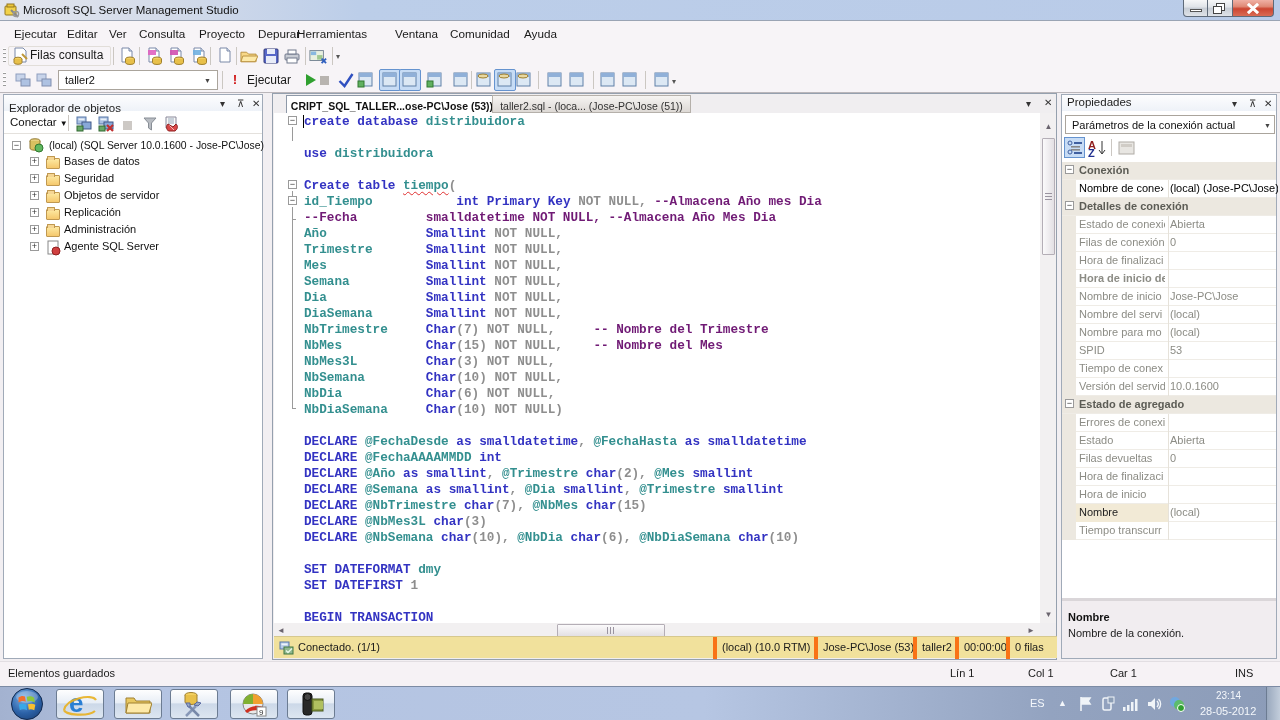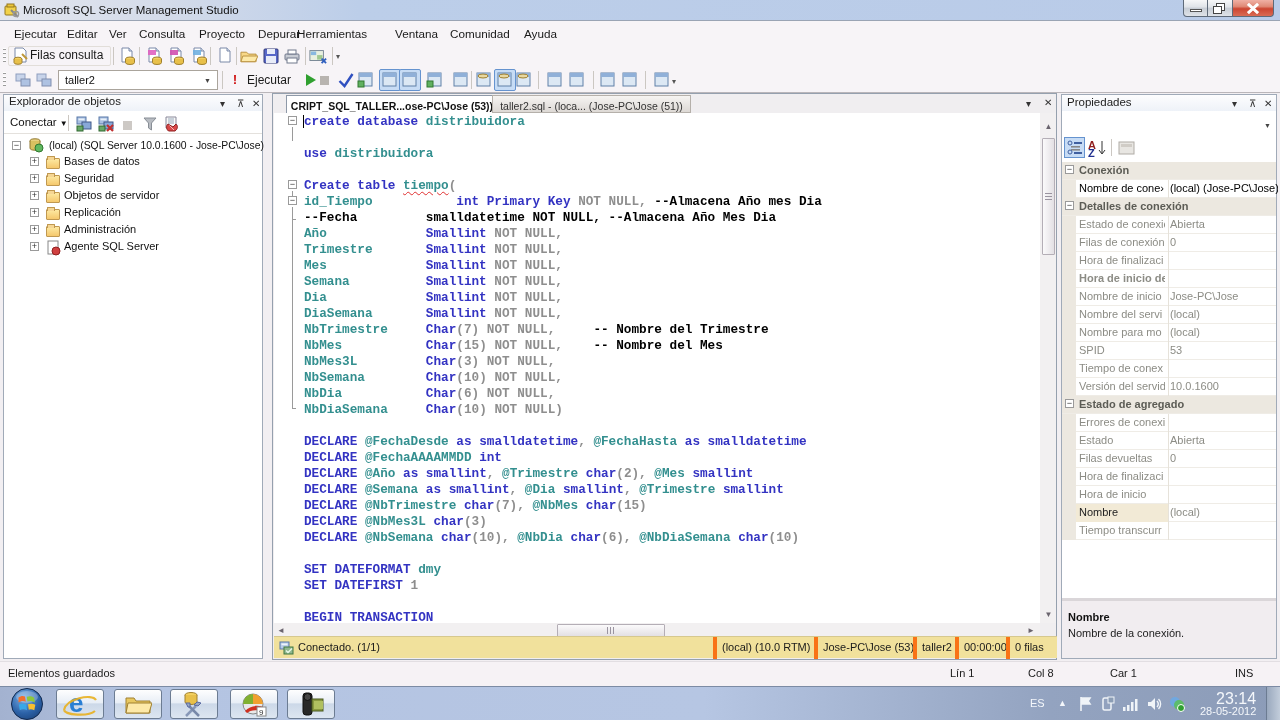--- a/index.html
+++ b/index.html
@@ -60,21 +60,21 @@
 
 
 #editorframe { position:absolute; left:272px; top:93px; width:785px; height:567px;
   background:#f0eef0; border:1px solid #95a0ae; }
 #tabstrip { position:absolute; left:0; top:0; right:0; height:19px; }
 .tab { position:absolute; top:1px; height:18px; font-size:10.5px; padding-top:4px; text-align:center;
   white-space:nowrap; overflow:hidden; }
 #editwhite { position:absolute; left:1px; top:19px; width:767px; height:510px; background:#fff; }
 #code { position:absolute; left:30px; top:1px; font-family:"Liberation Mono", monospace;
   font-size:12.7px; font-weight:bold; line-height:16px; white-space:pre; }
-.kw { color:#3333c2; } .id { color:#338f8f; } .cm { color:#000000; } .gy { color:#8e8e8e; }
+.kw { color:#3333c2; } .id { color:#338f8f; } .cm { color:#701a75; } .gy { color:#8e8e8e; }
 .sq { text-decoration:underline wavy #e03030 1px; text-underline-offset:2px; }
 
 
 .sbtrack { position:absolute; background:#f2f0f1; }
 .sbthumb { position:absolute; background:linear-gradient(90deg,#fbfafb,#e3e0e4); border:1px solid #b4aeb6; border-radius:1px; }
 .sbthumbh { position:absolute; background:linear-gradient(#fbfafb,#e3e0e4); border:1px solid #b4aeb6; border-radius:1px; }
 .sbbtn { position:absolute; color:#6a646e; font-size:8px; text-align:center; }
 
 
 #qstatus { position:absolute; left:1px; bottom:1px; width:783px; height:22px; background:#f1e19c;
@@ -270,21 +270,21 @@
       </svg><svg class="ticon" style="left:621px" width="18" height="18" viewBox="0 0 18 18">
         <rect x="2" y="2" width="13" height="13" fill="#dce8f4" stroke="#6080a8"></rect>
         <rect x="2" y="2" width="13" height="4" fill="#90b0d8"></rect>
       </svg><svg class="ticon" style="left:653px" width="18" height="18" viewBox="0 0 18 18">
         <rect x="2" y="2" width="13" height="13" fill="#dce8f4" stroke="#6080a8"></rect>
         <rect x="2" y="2" width="13" height="4" fill="#90b0d8"></rect>
       </svg><div class="tsep" style="left:222px"></div><div class="tsep" style="left:471px"></div><div class="tsep" style="left:538px"></div><div class="tsep" style="left:593px"></div><div class="tsep" style="left:645px"></div><div class="abs" style="left:672px;top:9px;font-size:8px;color:#555">▾</div></div>
 </div>
 
 <div class="panel" id="leftpanel" style="left:3px;top:94px;width:260px;height:565px">
-  <div class="panelhdr" style="height:16px;padding-top:0">Explorador de objetos</div>
+  <div class="panelhdr" style="height:16px;padding-top:7px">Explorador de objetos</div>
   <div class="hdrbtn" style="left:216px;top:3px">▾</div>
   <div class="hdrbtn" style="left:233px;top:3px">⊼</div>
   <div class="hdrbtn" style="left:248px;top:3px">✕</div>
   <div id="lefttoolbar" class="abs" style="left:0;top:17px;right:0;height:22px;border-bottom:1px solid #e4e1dd">
     <div class="abs" style="left:6px;top:4px;font-size:11.5px;color:#111">Conectar <span style="font-size:8px">▼</span></div>
   <div class="tsep" style="left:64px;top:3px;height:16px"></div>
       <svg class="abs" style="left:72px;top:4px" width="17" height="16" viewBox="0 0 17 16">
         <rect x="1" y="1" width="9" height="7" fill="#aac0e2" stroke="#5878a8"></rect>
         <rect x="2.5" y="2.5" width="6" height="1.8" fill="#e8f0f8"></rect>
         <rect x="6" y="6" width="9" height="7" fill="#88a8d8" stroke="#405888"></rect>
@@ -419,20 +419,21 @@
     <div class="qseg" style="left:681px;width:51px">00:00:00</div>
     <div class="qseg" style="left:732px;width:51px">0 filas</div>
   </div>
 </div>
 
 <div class="panel" id="rightpanel" style="left:1061px;top:94px;width:216px;height:565px">
   <div class="panelhdr" style="height:16px;padding-top:1px">Propiedades</div>
   <div class="hdrbtn" style="left:170px;top:3px">▾</div>
   <div class="hdrbtn" style="left:187px;top:3px">⊼</div>
   <div class="hdrbtn" style="left:202px;top:3px">✕</div>
+  <div class="combo" style="left:3px;top:20px;width:210px;height:19px;padding:3px 0 0 6px">Parámetros de la conexión actual</div>
   <div class="abs" style="left:202px;top:27px;font-size:7px;color:#444">▼</div>
   <div id="propbar" class="abs" style="left:0;top:42px;width:100%;height:22px">
       <div class="abs pressed" style="left:2px;top:0px;width:21px;height:21px"></div>
       <svg class="abs" style="left:5px;top:3px" width="16" height="16" viewBox="0 0 16 16">
         <circle cx="3" cy="3" r="2" fill="none" stroke="#4060a0"></circle>
         <rect x="7" y="2" width="8" height="2" fill="#4060a0"></rect>
         <rect x="4" y="6" width="9" height="1.6" fill="#888"></rect>
         <rect x="4" y="9" width="9" height="1.6" fill="#888"></rect>
         <circle cx="3" cy="12" r="2" fill="none" stroke="#4060a0"></circle>
         <rect x="7" y="12" width="8" height="2" fill="#4060a0"></rect>
@@ -573,21 +574,21 @@
     </div>
   <div class="abs" style="left:0;top:503px;width:214px;height:60px;border-top:3px solid #dad6d9;background:#f1edf0">
     <div class="abs" style="left:6px;top:10px;font-size:11px;font-weight:bold;color:#111">Nombre</div>
     <div class="abs" style="left:6px;top:26px;font-size:11px;color:#222">Nombre de la conexión.</div>
   </div>
 </div>
 
 <div id="statusbar">
   <div class="abs" style="left:8px;top:5px">Elementos guardados</div>
   <div class="abs" style="left:950px;top:5px">Lín 1</div>
-  <div class="abs" style="left:1028px;top:5px">Col 8</div>
+  <div class="abs" style="left:1028px;top:5px">Col 1</div>
   <div class="abs" style="left:1110px;top:5px">Car 1</div>
   <div class="abs" style="left:1235px;top:5px">INS</div>
 </div>
 
 <div id="taskbar">
     <svg class="abs" style="left:8px;top:0px" width="38" height="34" viewBox="0 0 38 34">
       <defs>
         <radialGradient id="orb" cx="0.4" cy="0.3" r="0.9">
           <stop offset="0" stop-color="#7ab0e8"></stop>
           <stop offset="0.55" stop-color="#2c62a8"></stop>
@@ -653,16 +654,16 @@
     </svg>
     <svg class="abs" style="left:1146px;top:9px" width="16" height="16" viewBox="0 0 16 16">
       <path d="M2 6 L5 6 L9 2 L9 14 L5 10 L2 10 Z" fill="#f0f4f8"></path>
       <path d="M11 5 A4.5 4.5 0 0 1 11 11 M12.5 3 A7 7 0 0 1 12.5 13" stroke="#f0f4f8" fill="none" stroke-width="1.4"></path>
     </svg>
     <svg class="abs" style="left:1168px;top:8px" width="18" height="18" viewBox="0 0 18 18">
       <circle cx="7" cy="7" r="5" fill="#70a8e0"></circle>
       <circle cx="11" cy="10" r="5" fill="#58c058" opacity="0.85"></circle>
       <circle cx="13" cy="13" r="3.5" fill="#30a030" stroke="#fff"></circle>
     </svg>
-    <div class="trayico" style="left:1216px;top:3px;font-size:16px">23:14</div>
+    <div class="trayico" style="left:1216px;top:3px;font-size:10px">23:14</div>
     <div class="trayico" style="left:1200px;top:18px;font-size:11px">28-05-2012</div>
     <div class="abs" style="left:1266px;top:0;width:14px;height:34px;background:linear-gradient(90deg,#9aa9be,#c2cddb);border-left:1px solid #6c7c92"></div>
   </div>
 
 </body></html>

